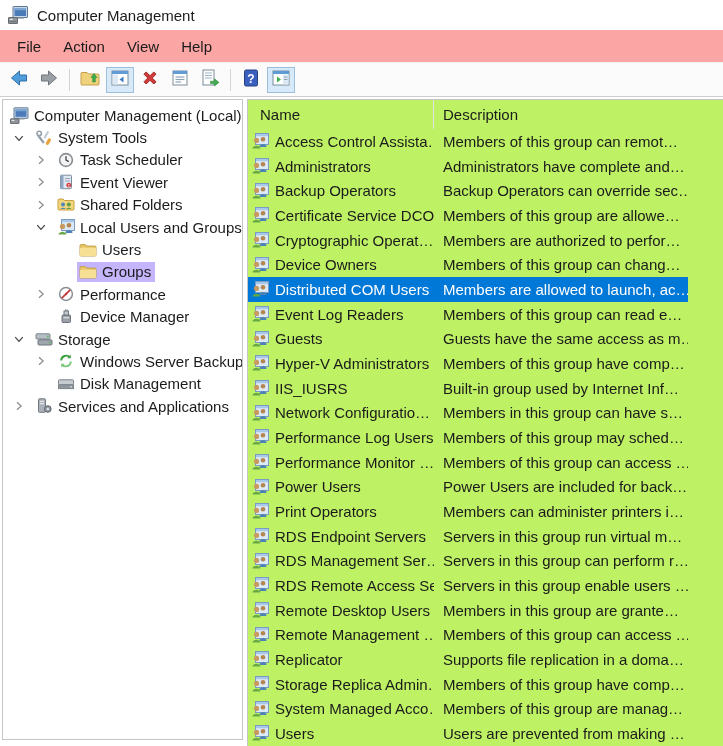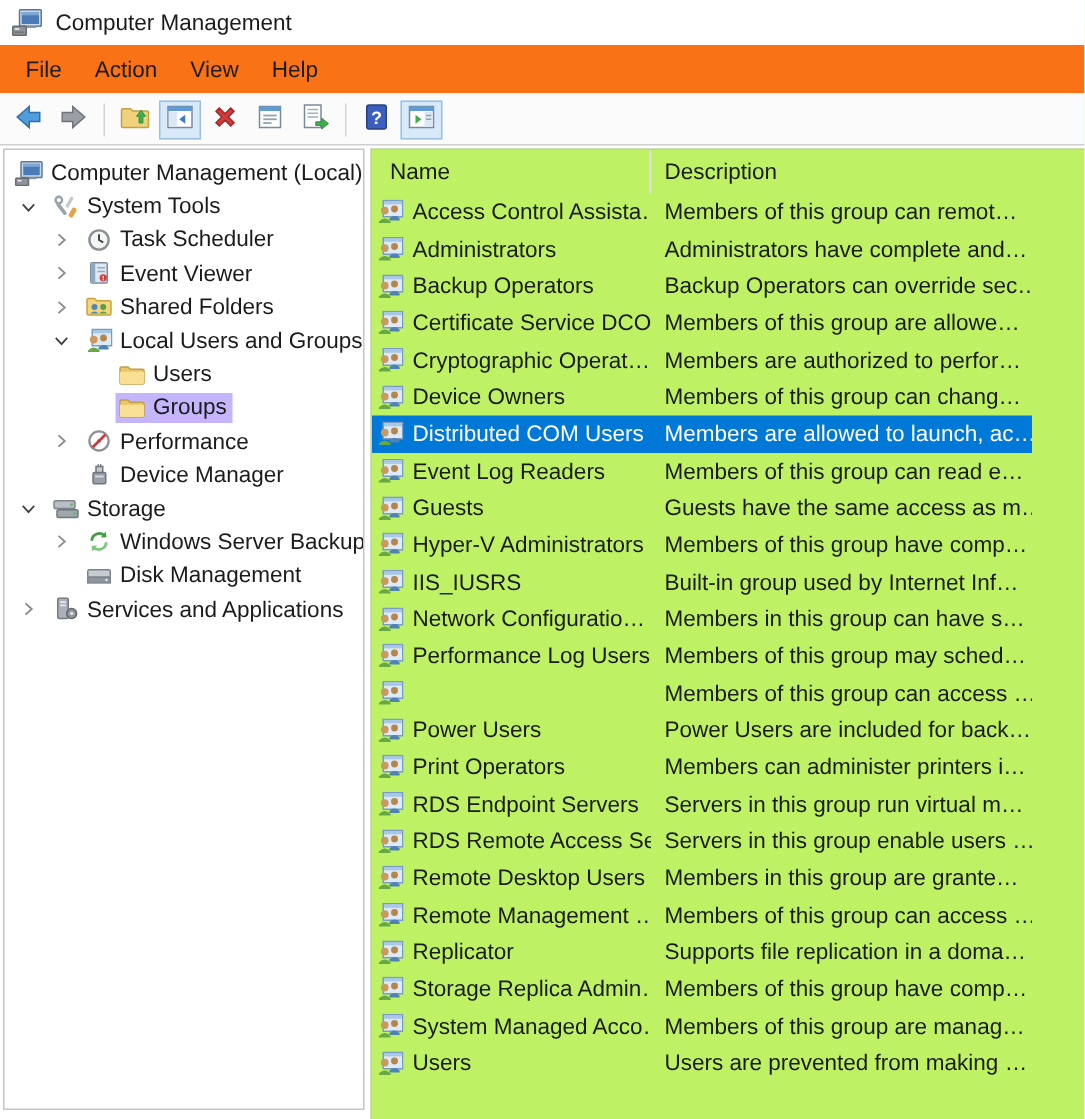--- a/index.html
+++ b/index.html
@@ -8,21 +8,21 @@
   #window { position:relative; width:723px; height:746px; background:#fff; }
 
   
   #titlebar { position:absolute; left:0; top:0; width:100%; height:30px;
     display:flex; align-items:center; padding-left:8px; background:#fff; }
   #titlebar .ticon { width:20px; height:18px; margin-right:9px; display:inline-flex; }
   #titlebar .ttext { font-size:15px; }
 
   
   #menubar { position:absolute; left:0; top:30px; width:100%; height:32px;
-    display:flex; align-items:center; padding-left:6px; background:#f97316; font-size:15px; }
+    display:flex; align-items:center; padding-left:6px; background:#fca5a5; font-size:15px; }
   .menu-item { padding:4px 11px; cursor:default; }
 
   
   #toolbar { position:absolute; left:0; top:62px; width:100%; height:35px;
     display:flex; align-items:center; padding-left:4px; background:#fbfbfb;
     border-top:1px solid #f0f0f0; border-bottom:1px solid #cfcfcf; }
   .tb-btn { width:28px; height:26px; display:inline-flex; align-items:center; justify-content:center;
     border:1px solid transparent; background:transparent; margin:0 1px; padding:0; }
   .tb-btn.active { background:#d8eaf9; border-color:#9ac0de; }
   .tb-sep { width:1px; height:22px; background:#d4d4d4; margin:0 5px; }
@@ -601,20 +601,21 @@
             <span class="lv-icon">
               <svg viewBox="0 0 18 16" width="18" height="16">
                 <rect x="4.5" y="0.5" width="13" height="11" fill="#dce9f7" stroke="#7a9cc4"></rect>
                 <rect x="5" y="1" width="12" height="2.2" fill="#a8c8e8"></rect>
                 <circle cx="12" cy="6.3" r="2.3" fill="#b5854e"></circle>
                 <path d="M8.6 12.6 Q12 9.4 15.4 12.6 L15.4 14 L8.6 14 Z" fill="#4e82b4"></path>
                 <circle cx="5.5" cy="7.4" r="2.6" fill="#c99a5f"></circle>
                 <path d="M1.6 14.6 Q5.5 10.8 9.4 14.6 L9.4 15.6 L1.6 15.6 Z" fill="#67a744"></path>
               </svg>
             </span>
+            <span>Performance Monitor …</span>
           </div>
           <div class="lv-cell-desc">Members of this group can access …</div>
         </div>
         <div class="lv-row">
           <div class="lv-cell-name">
             <span class="lv-icon">
               <svg viewBox="0 0 18 16" width="18" height="16">
                 <rect x="4.5" y="0.5" width="13" height="11" fill="#dce9f7" stroke="#7a9cc4"></rect>
                 <rect x="5" y="1" width="12" height="2.2" fill="#a8c8e8"></rect>
                 <circle cx="12" cy="6.3" r="2.3" fill="#b5854e"></circle>
@@ -664,20 +665,36 @@
             <span class="lv-icon">
               <svg viewBox="0 0 18 16" width="18" height="16">
                 <rect x="4.5" y="0.5" width="13" height="11" fill="#dce9f7" stroke="#7a9cc4"></rect>
                 <rect x="5" y="1" width="12" height="2.2" fill="#a8c8e8"></rect>
                 <circle cx="12" cy="6.3" r="2.3" fill="#b5854e"></circle>
                 <path d="M8.6 12.6 Q12 9.4 15.4 12.6 L15.4 14 L8.6 14 Z" fill="#4e82b4"></path>
                 <circle cx="5.5" cy="7.4" r="2.6" fill="#c99a5f"></circle>
                 <path d="M1.6 14.6 Q5.5 10.8 9.4 14.6 L9.4 15.6 L1.6 15.6 Z" fill="#67a744"></path>
               </svg>
             </span>
+            <span>RDS Management Ser…</span>
+          </div>
+          <div class="lv-cell-desc">Servers in this group can perform r…</div>
+        </div>
+        <div class="lv-row">
+          <div class="lv-cell-name">
+            <span class="lv-icon">
+              <svg viewBox="0 0 18 16" width="18" height="16">
+                <rect x="4.5" y="0.5" width="13" height="11" fill="#dce9f7" stroke="#7a9cc4"></rect>
+                <rect x="5" y="1" width="12" height="2.2" fill="#a8c8e8"></rect>
+                <circle cx="12" cy="6.3" r="2.3" fill="#b5854e"></circle>
+                <path d="M8.6 12.6 Q12 9.4 15.4 12.6 L15.4 14 L8.6 14 Z" fill="#4e82b4"></path>
+                <circle cx="5.5" cy="7.4" r="2.6" fill="#c99a5f"></circle>
+                <path d="M1.6 14.6 Q5.5 10.8 9.4 14.6 L9.4 15.6 L1.6 15.6 Z" fill="#67a744"></path>
+              </svg>
+            </span>
             <span>RDS Remote Access Se…</span>
           </div>
           <div class="lv-cell-desc">Servers in this group enable users …</div>
         </div>
         <div class="lv-row">
           <div class="lv-cell-name">
             <span class="lv-icon">
               <svg viewBox="0 0 18 16" width="18" height="16">
                 <rect x="4.5" y="0.5" width="13" height="11" fill="#dce9f7" stroke="#7a9cc4"></rect>
                 <rect x="5" y="1" width="12" height="2.2" fill="#a8c8e8"></rect>

